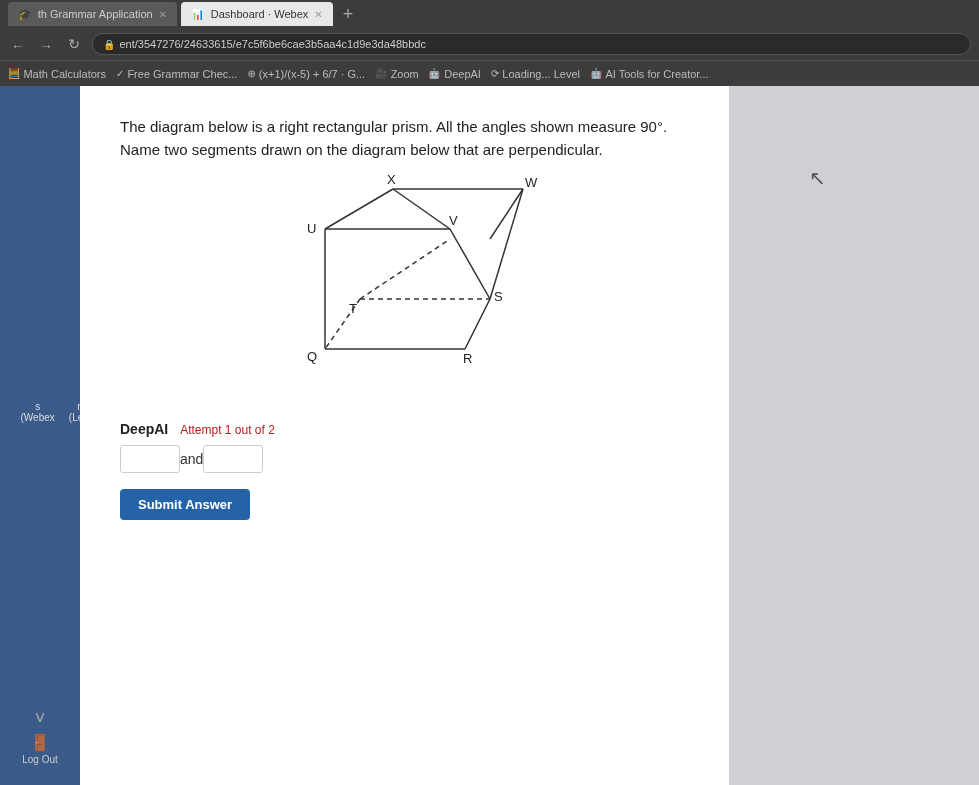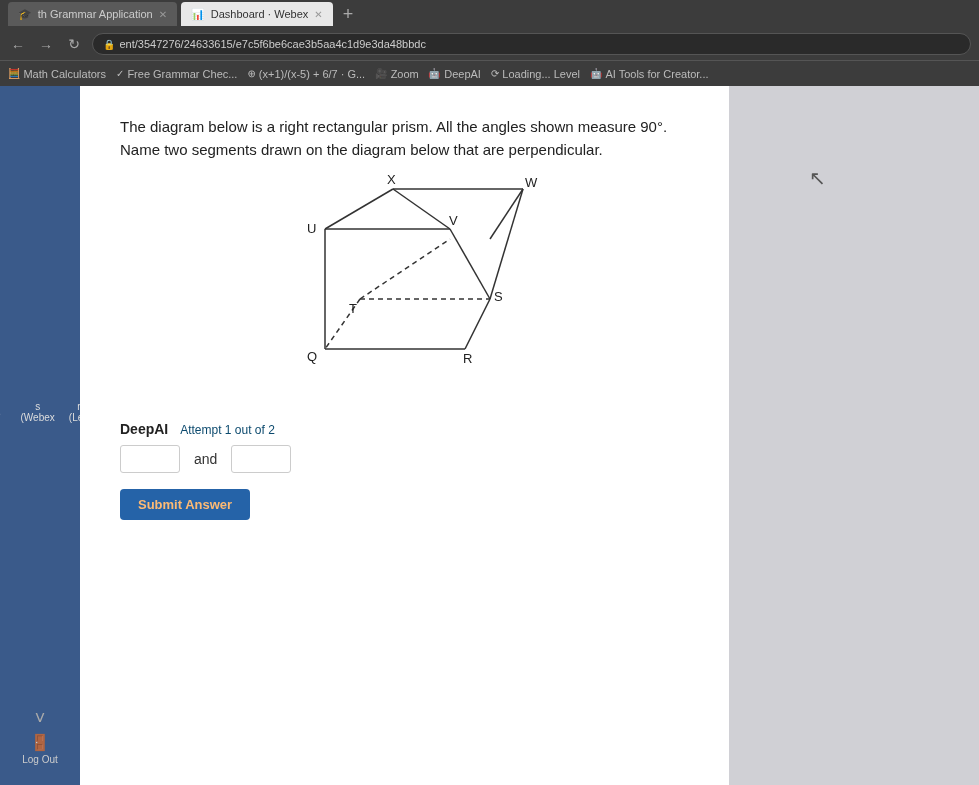--- a/index.html
+++ b/index.html
@@ -175,29 +175,29 @@
 
     .answer-label {
       font-size: 14px;
       font-weight: bold;
       color: #222;
       margin-bottom: 4px;
     }
 
     .attempt-text {
       font-size: 12px;
-      color: #0c4a6e;
+      color: #b91c1c;
       font-weight: normal;
       margin-left: 8px;
     }
 
     .answer-inputs {
       display: flex;
       align-items: center;
-      gap: 14px;
+      gap: 0;
       margin-top: 8px;
       margin-bottom: 16px;
     }
 
     .answer-input {
       width: 60px;
       height: 28px;
       border: 1px solid #ccc;
       border-radius: 3px;
       font-size: 14px;
@@ -205,21 +205,21 @@
       outline: none;
     }
 
     .and-text {
       font-size: 14px;
       color: #333;
     }
 
     .submit-btn {
       background: #2563a8;
-      color: #fdba74;
+      color: #ffffff;
       border: none;
       border-radius: 4px;
       padding: 8px 18px;
       font-size: 13px;
       font-weight: bold;
       cursor: pointer;
     }
 
     
     .right-panel {

